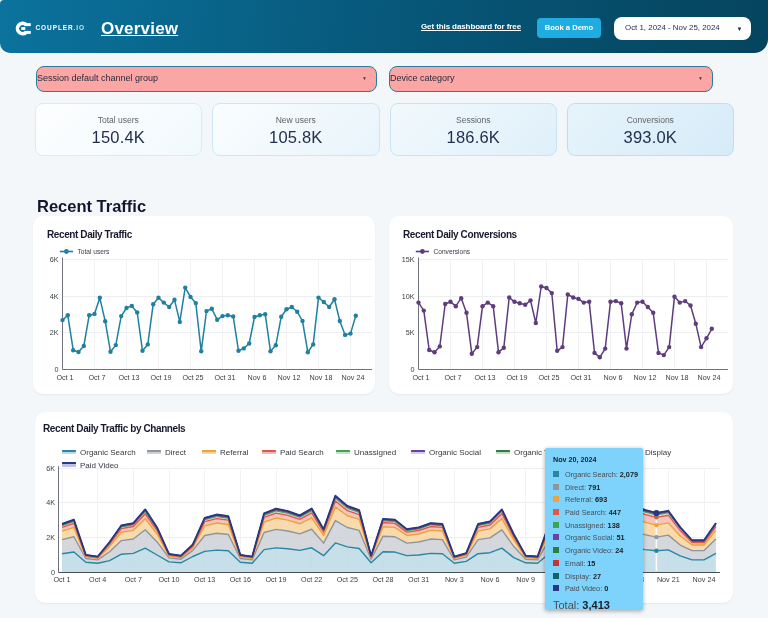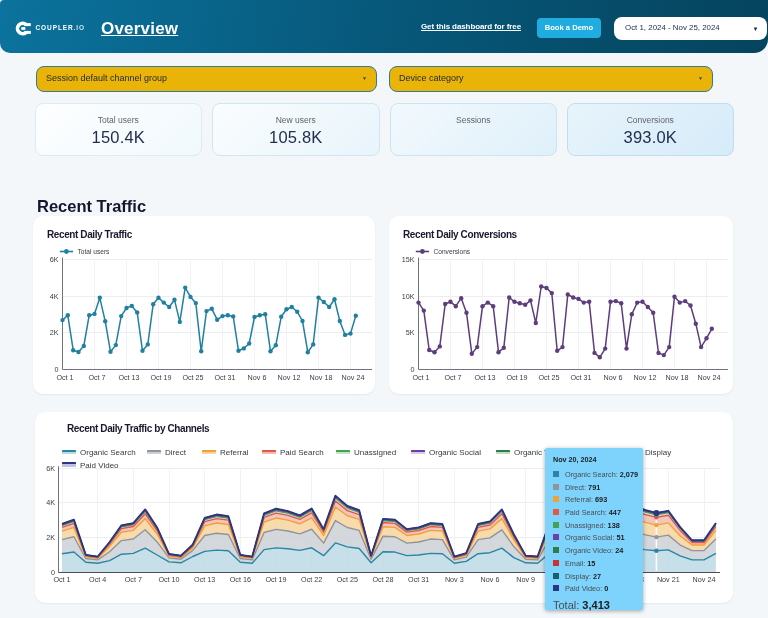--- a/index.html
+++ b/index.html
@@ -6,25 +6,25 @@
 html,body { width:768px; height:618px; background:#f3f7fa; font-family:"Liberation Sans", sans-serif; overflow:hidden; position:relative; }
 .hdr { position:absolute; left:0; top:0; width:768px; height:52.5px; border-radius:4px 0 14px 10px;
   background:linear-gradient(97deg,#0b739d 0%,#07587a 50%,#05445e 100%); }
 .logo { position:absolute; left:14.5px; top:19.5px; }
 .brand { position:absolute; left:35.5px; top:24px; color:#fff; font-size:6.5px; font-weight:bold; letter-spacing:0.9px; }
 .brand .io { opacity:.8; }
 .htitle { position:absolute; left:101px; top:19px; color:#fff; font-size:17px; font-weight:bold; letter-spacing:.2px;text-decoration:underline; }
 .hlink { position:absolute; left:421px; top:22px; color:#fff; font-size:8px; font-weight:600; letter-spacing:-0.1px; text-decoration:underline; }
 .hbtn { position:absolute; left:537px; top:17.5px; width:64px; height:20px; background:#1face0; border-radius:4px;
   color:#fff; font-size:7.6px; font-weight:bold; text-align:center; line-height:20px; }
-.hdate { position:absolute; left:614px; top:17px; width:153px; height:22.5px; background:#fff; border-radius:8px;
+.hdate { position:absolute; left:614px; top:17px; width:137px; height:22.5px; background:#fff; border-radius:8px;
   color:#1d2c49; font-size:7.9px; font-weight:500; line-height:22.5px; padding-left:11px; }
 .hdate .car { position:absolute; right:8.5px; top:0.5px; color:#222c3c; font-size:6px; }
-.dd { position:absolute; height:26px; background:#eab308; border:1.3px solid #2c7d9d; border-radius:8px;
-  font-size:9px; color:#252c3c; line-height:23.5px; padding-left:9px; }
+.dd { position:absolute; height:26px; background:#fca5a5; border:1.3px solid #2c7d9d; border-radius:8px;
+  font-size:9px; color:#252c3c; line-height:23.5px; }
 .dd .car { position:absolute; right:9px; top:0.5px; color:#3a3f45; font-size:5px; }
 .card { position:absolute; top:102.5px; width:167.5px; height:53px; border-radius:8px; text-align:center; }
 .card .lab { margin-top:11px; font-size:8.5px; color:#5f6368; }
 .card .val { margin-top:3px; font-size:16.5px; font-weight:500; color:#222f4e; letter-spacing:.2px; }
 .h2 { position:absolute; left:37px; top:181px; font-size:16.5px; font-weight:bold; color:#16152e;margin-top:16px; }
 .chcard { position:absolute; background:#fff; border-radius:10px; box-shadow:0 1px 2px rgba(20,60,90,.07); }
 .chtitle { position:absolute; left:14px; top:13px; font-size:10px; letter-spacing:-0.4px; font-weight:bold; color:#191a2e; }
 .litem { position:absolute; font-size:8px; color:#37393e; white-space:nowrap; }
 .lsw { display:inline-block; width:14px; height:4.6px; border-radius:0.5px; vertical-align:middle; margin-right:4px; margin-top:-2px; }
 .tt { position:absolute; left:545px; top:448px; width:98px; height:162px; background:#7dd3fc; border-radius:2px;
@@ -58,20 +58,21 @@
 <div class="card" style="left:34.5px; background:linear-gradient(135deg,#fdfeff,#f1f9fd); border:1px solid #d9ecf7;">
   <div class="lab">Total users</div>
     <div class="val">150.4K</div>
   </div>
 <div class="card" style="left:212px; background:linear-gradient(135deg,#fafdfe,#e8f4fb); border:1px solid #cfe7f4;">
   <div class="lab">New users</div>
     <div class="val">105.8K</div>
   </div>
 <div class="card" style="left:389.5px; background:linear-gradient(135deg,#f2f9fd,#dff0fa); border:1px solid #c9e4f3;">
   <div class="lab">Sessions</div>
+    <div class="val">186.6K</div>
   </div>
 <div class="card" style="left:566.5px; background:linear-gradient(135deg,#e7f4fb,#d6ebf9); border:1px solid #bfdff0;">
   <div class="lab">Conversions</div>
     <div class="val">393.0K</div>
   </div>
 
 <div class="h2">Recent Traffic</div>
 
 <div class="chcard" style="left:33px; top:215.5px; width:342px; height:178.5px;">
   <div class="chtitle">Recent Daily Traffic</div>
@@ -256,21 +257,21 @@
         <circle cx="312.1" cy="131.1" r="2.2" fill="#5e3d7d"></circle>
         <circle cx="317.5" cy="122.3" r="2.2" fill="#5e3d7d"></circle>
         <circle cx="322.8" cy="112.8" r="2.2" fill="#5e3d7d"></circle>
         <line x1="26.8" y1="35.5" x2="40" y2="35.5" stroke="#5e3d7d" stroke-width="1.6"></line>
         <circle cx="33.4" cy="35.5" r="2.4" fill="#5e3d7d"></circle>
         <text x="44.5" y="38" font-size="6.6" fill="#3a3c48">Conversions</text>
       </svg></div>
 </div>
 
 <div class="chcard" style="left:35px; top:412px; width:698px; height:191px;">
-  <div class="chtitle" style="left:32px; top:10.5px;">Recent Daily Traffic by Channels</div>
+  <div class="chtitle" style="left:8px; top:10.5px;">Recent Daily Traffic by Channels</div>
   <div class="litem" style="left:27px;top:36px;"><span class="lsw" style="background:linear-gradient(to bottom,#2787a5 0,#2787a5 45%,#bdd9e4 45%,#bdd9e4 100%)"></span><span>Organic Search</span></div>
 <div class="litem" style="left:112px;top:36px;"><span class="lsw" style="background:linear-gradient(to bottom,#90959b 0,#90959b 45%,#cdd0d5 45%,#cdd0d5 100%)"></span><span>Direct</span></div>
 <div class="litem" style="left:167px;top:36px;"><span class="lsw" style="background:linear-gradient(to bottom,#efa13b 0,#efa13b 45%,#f7d59d 45%,#f7d59d 100%)"></span><span>Referral</span></div>
 <div class="litem" style="left:227px;top:36px;"><span class="lsw" style="background:linear-gradient(to bottom,#e25747 0,#e25747 45%,#f3bab1 45%,#f3bab1 100%)"></span><span>Paid Search</span></div>
 <div class="litem" style="left:301px;top:36px;"><span class="lsw" style="background:linear-gradient(to bottom,#3fa356 0,#3fa356 45%,#c6e4cc 45%,#c6e4cc 100%)"></span><span>Unassigned</span></div>
 <div class="litem" style="left:376px;top:36px;"><span class="lsw" style="background:linear-gradient(to bottom,#6a41a5 0,#6a41a5 45%,#d8c9ee 45%,#d8c9ee 100%)"></span><span>Organic Social</span></div>
 <div class="litem" style="left:461px;top:36px;"><span class="lsw" style="background:linear-gradient(to bottom,#2e7d44 0,#2e7d44 45%,#c0ddc6 45%,#c0ddc6 100%)"></span><span>Organic Video</span></div>
 <div class="litem" style="left:537px;top:36px;"><span class="lsw" style="background:linear-gradient(to bottom,#c9352c 0,#c9352c 45%,#efb9b5 45%,#efb9b5 100%)"></span><span>Email</span></div>
 <div class="litem" style="left:592px;top:36px;"><span class="lsw" style="background:linear-gradient(to bottom,#14616b 0,#14616b 45%,#b8d3d6 45%,#b8d3d6 100%)"></span><span>Display</span></div>
 <div class="litem" style="left:27px;top:48.5px;"><span class="lsw" style="background:linear-gradient(to bottom,#2b3583 0,#2b3583 45%,#bdc2e4 45%,#bdc2e4 100%)"></span><span>Paid Video</span></div>

